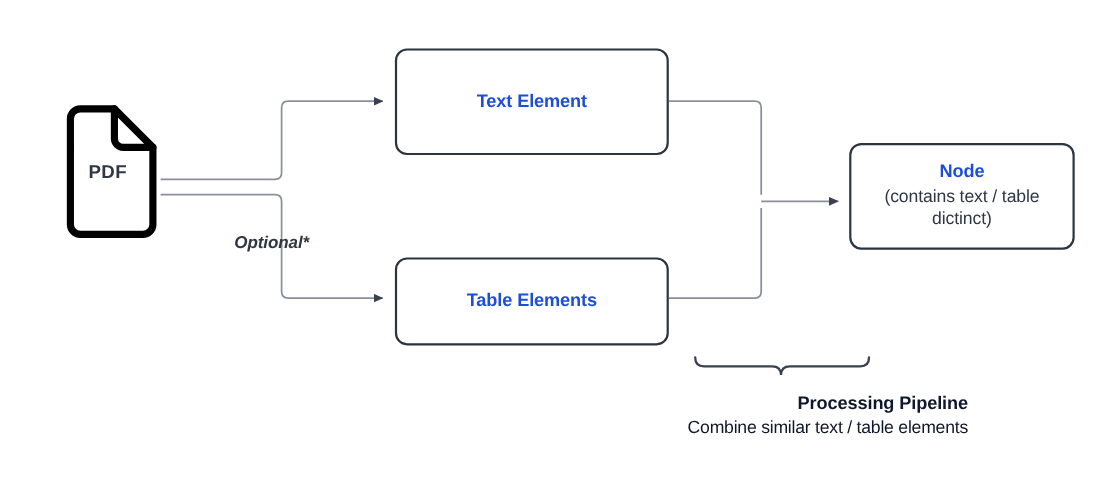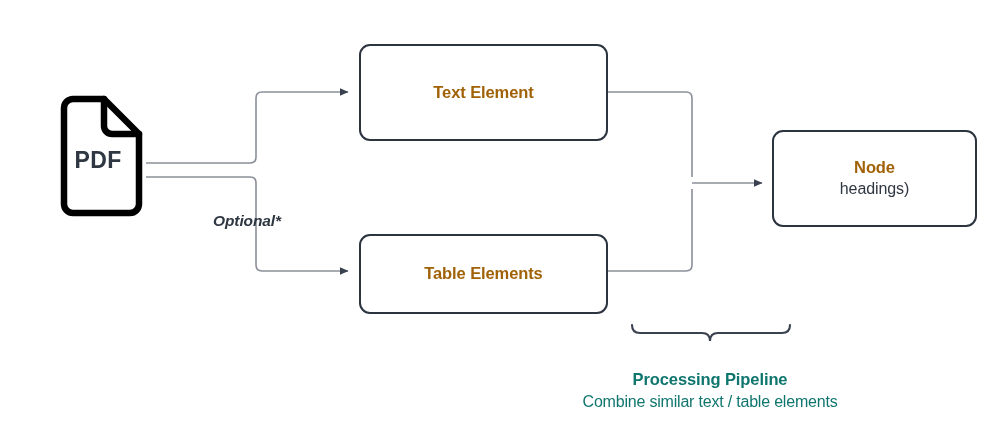--- a/index.html
+++ b/index.html
@@ -36,21 +36,21 @@
     align-items: center;
     justify-content: center;
     text-align: center;
     color: #2f3742;
   }
   .box-title {
     font-size: 16.5px;
     font-weight: bold;
     line-height: 1.32;
     letter-spacing: -0.1px;
-    color: #a16207;
+    color: #1d4ed8;
   }
   .box-sub {
     font-size: 16px;
     font-weight: normal;
     line-height: 1.3;
     letter-spacing: -0.1px;
     color: #2f3742;
     margin-top: 2px;
   }
   #box-text-element {
@@ -71,43 +71,43 @@
     width: 205px;
     height: 97px;
     align-items: center;
   }
   #pdf-label {
     position: absolute;
     left: 57px;
     top: 147px;
     width: 82px;
     text-align: center;
-    font-size: 23px;
+    font-size: 17px;
     font-weight: bold;
     letter-spacing: 0.4px;
     color: #2f3742;
   }
   #optional-label {
     position: absolute;
     left: 213px;
     top: 212px;
     font-size: 15.5px;
     font-weight: bold;
     font-style: italic;
     letter-spacing: -0.1px;
     color: #2f3742;
     white-space: nowrap;
   }
   #pipeline-caption {
     position: absolute;
     left: 540px;
-    top: 368px;
+    top: 356px;
     width: 340px;
-    text-align: center;
-    color: #0f766e;
+    text-align: right;
+    color: #0f172a;
   }
   #pipeline-caption .cap-title {
     font-size: 16.5px;
     font-weight: bold;
     line-height: 1.35;
     letter-spacing: -0.1px;
   }
   #pipeline-caption .cap-sub {
     font-size: 16px;
     font-weight: normal;
@@ -153,21 +153,22 @@
   <div id="box-text-element" class="node-box">
     <div class="box-title">Text Element</div>
   </div>
 
   <div id="box-table-elements" class="node-box">
     <div class="box-title">Table Elements</div>
   </div>
 
   <div id="box-node" class="node-box">
     <div class="box-title">Node</div>
-    <div class="box-sub" style="margin-top:0">headings)</div>
+    <div class="box-sub">(contains text / table</div>
+    <div class="box-sub" style="margin-top:0">dictinct)</div>
   </div>
 
   <div id="pipeline-caption">
     <div class="cap-title">Processing Pipeline</div>
     <div class="cap-sub">Combine similar text / table elements</div>
   </div>
 
 </div>
 
 </body></html>

